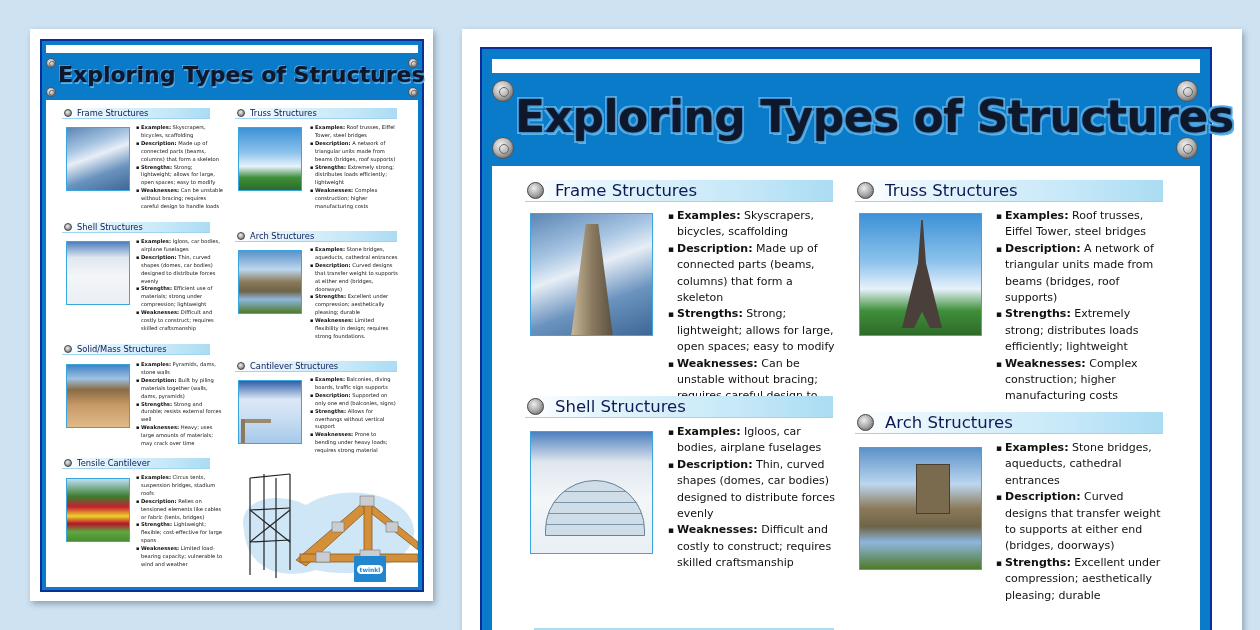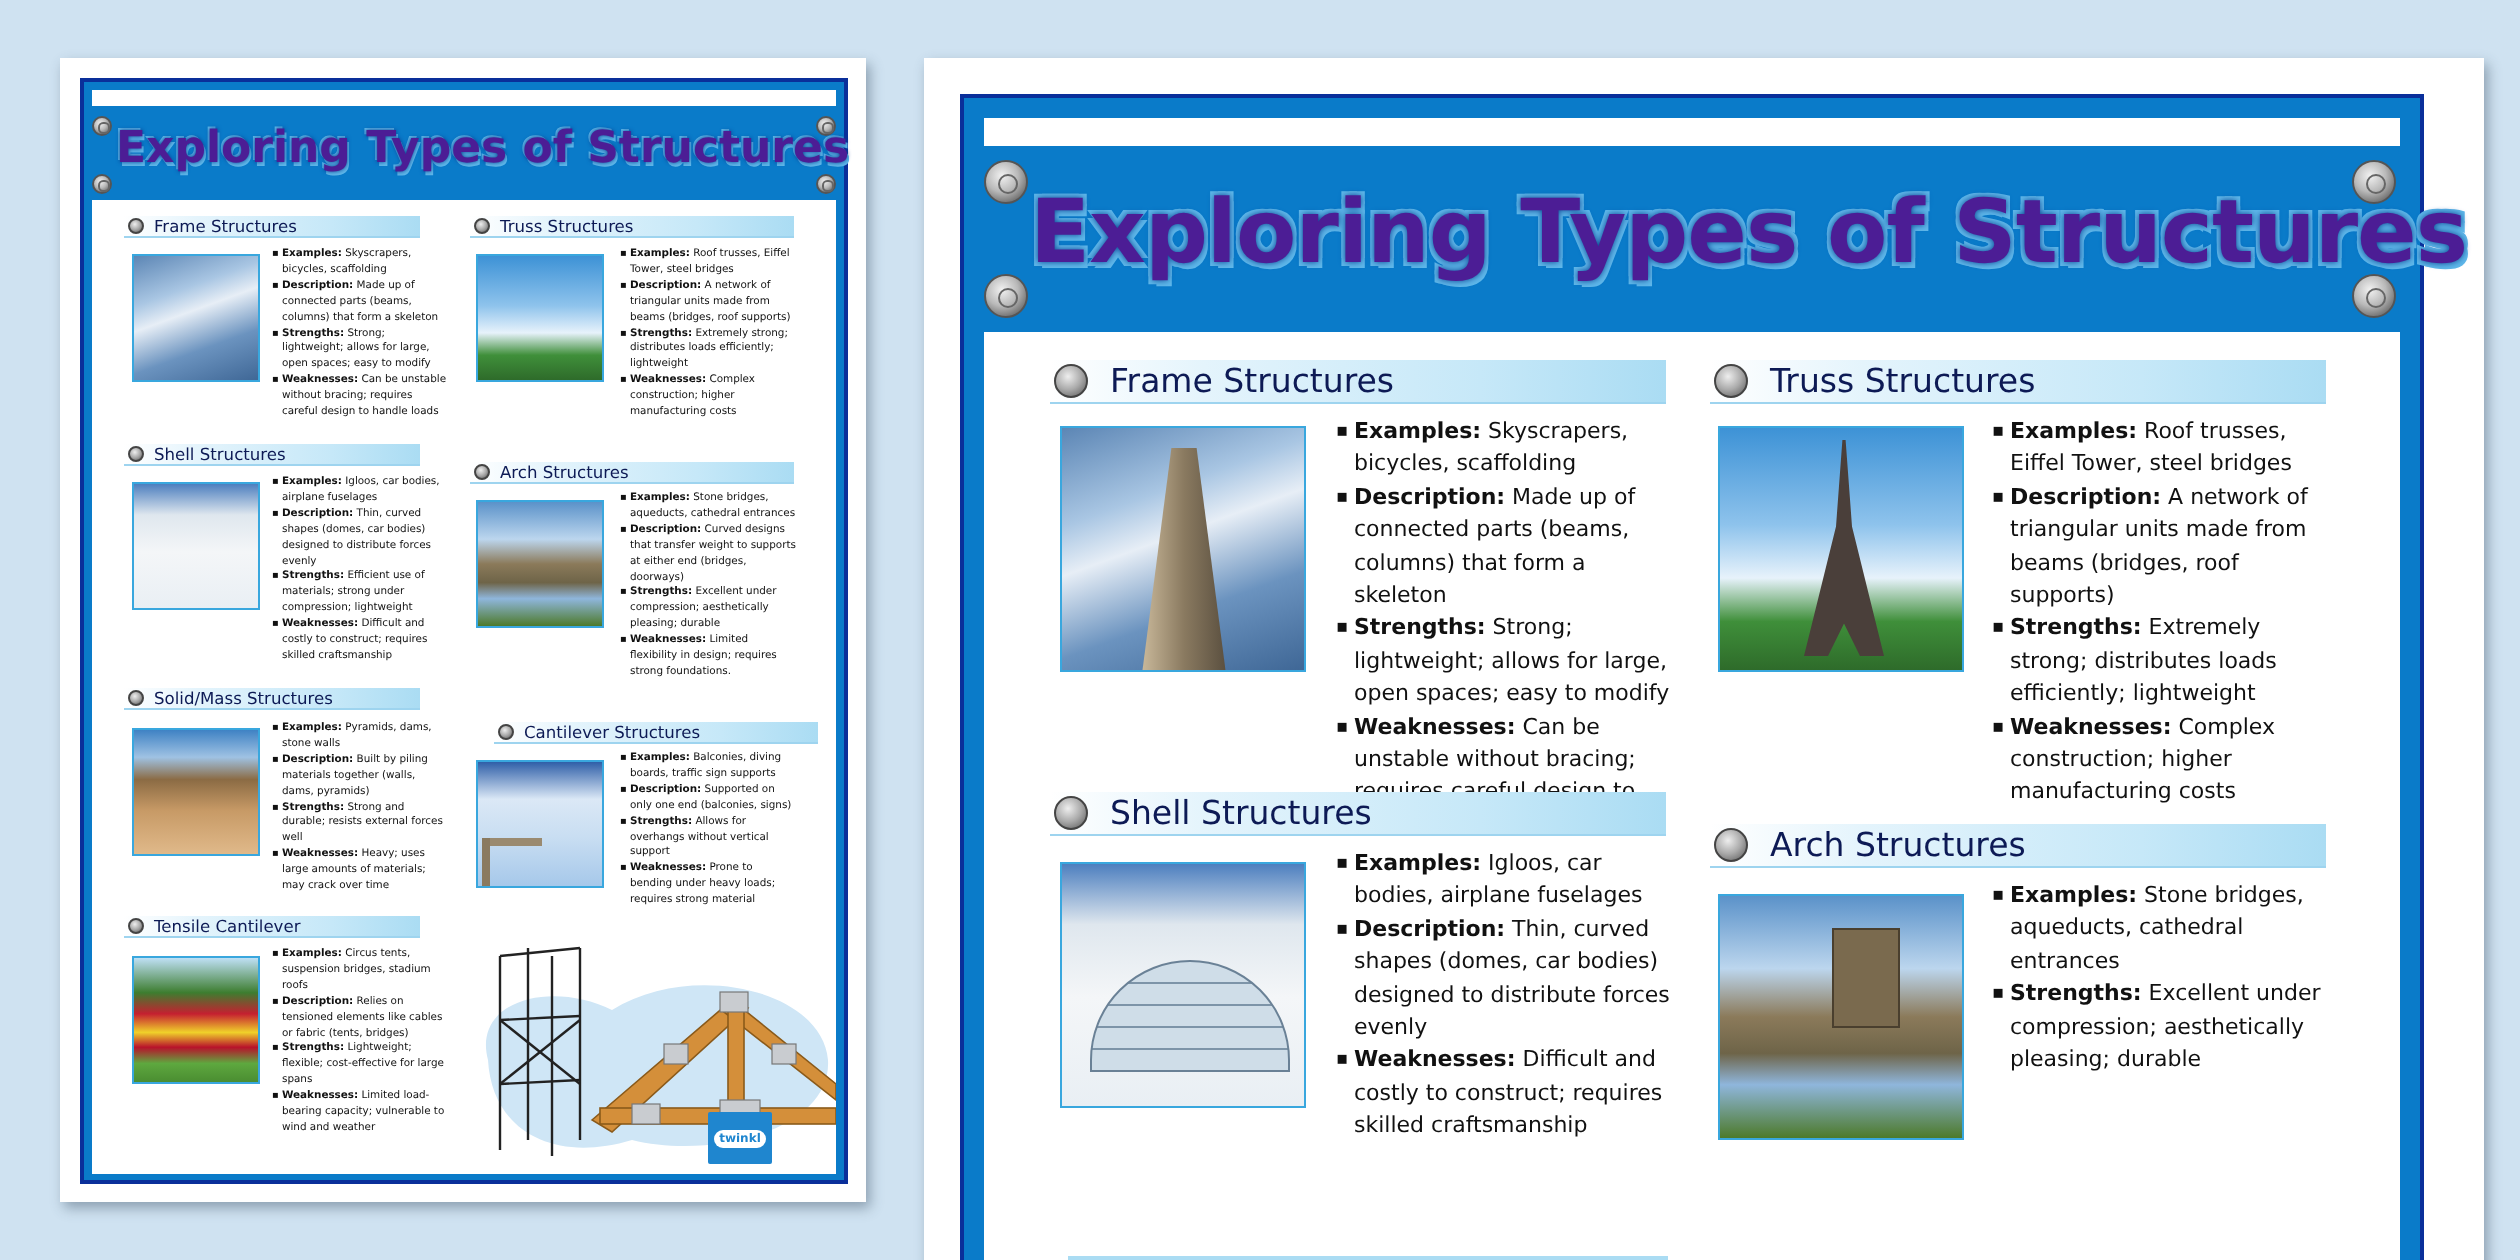--- a/index.html
+++ b/index.html
@@ -3,21 +3,21 @@
 <meta charset="utf-8">
 <style>
   * { box-sizing: border-box; margin: 0; padding: 0; }
   html, body { width: 1260px; height: 630px; overflow: hidden; }
   body { background: #cfe2f1; font-family: "DejaVu Sans", sans-serif; position: relative; }
 
   
   .sheet { position: absolute; background: #fff; box-shadow: 2px 3px 6px rgba(60,80,100,.45); }
   .frame { position: absolute; background: #0a7bc9; border: 2px solid #0a2f9a; }
   .topbar { position: absolute; background: #fff; }
-  .banner-title { position: absolute; text-align: right; color: #4c1d95; font-family: "DejaVu Sans", sans-serif; font-weight: bold; white-space: nowrap; }
+  .banner-title { position: absolute; text-align: right; color: #0f172a; font-family: "DejaVu Sans", sans-serif; font-weight: bold; white-space: nowrap; }
   .screw { position: absolute; border-radius: 50%; background: radial-gradient(circle at 40% 35%, #f2f2f2 0%, #b9b9b9 45%, #6d6d6d 80%, #3d3d3d 100%); border: 1px solid #555; }
   .screw::after { content: ""; position: absolute; left: 30%; top: 30%; width: 40%; height: 40%; border-radius: 50%; border: 1px solid #666; }
   .content { position: absolute; background: #fff; }
   .sec-head { position: absolute; background: linear-gradient(90deg, #ffffff 0%, #e4f4fc 25%, #c6e8f8 70%, #aadcf3 100%); border-bottom: 1px solid #9ed4ef; display: flex; align-items: center; }
   .sec-head .bolt { border-radius: 50%; background: radial-gradient(circle at 40% 35%, #eee 0%, #aaa 50%, #555 100%); border: 1px solid #444; flex: none; }
   .sec-head .ttl { color: #0d1a55; font-weight: normal; font-family: "DejaVu Sans", sans-serif; white-space: nowrap; }
   .pic { position: absolute; border: 1px solid #39a7de; overflow: hidden; }
   .bul { position: absolute; list-style: none; color: #111; font-family: "DejaVu Sans", sans-serif; }
   .bul li { position: relative; }
   .bul li::before { content: "▪"; position: absolute; }
@@ -131,21 +131,21 @@
     <span class="ttl">Arch Structures</span>
   </div>
   <div class="pic p-arch" style="left:238px;top:250px;"></div>
   <ul class="bul" style="left:310px;top:246px;">
     <li><b>Examples:</b><span> Stone bridges, aqueducts, cathedral entrances</span></li>
     <li><b>Description:</b><span> Curved designs that transfer weight to supports at either end (bridges, doorways)</span></li>
     <li><b>Strengths:</b><span> Excellent under compression; aesthetically pleasing; durable</span></li>
     <li><b>Weaknesses:</b><span> Limited flexibility in design; requires strong foundations.</span></li>
   </ul>
 
-  <div class="sec-head" style="left:247px;top:361px;width:162px;">
+  <div class="sec-head" style="left:235px;top:361px;width:162px;">
     <span class="bolt"></span>
     <span class="ttl">Cantilever Structures</span>
   </div>
   <div class="pic p-cant" style="left:238px;top:380px;">
     <div class="shape" style="left:2px;top:38px;width:30px;height:4px;background:#9a8a70;"></div>
     <div class="shape" style="left:2px;top:38px;width:4px;height:26px;background:#8a7a60;"></div>
   </div>
   <ul class="bul" style="left:310px;top:376px;">
     <li><b>Examples:</b><span> Balconies, diving boards, traffic sign supports</span></li>
     <li><b>Description:</b><span> Supported on only one end (balconies, signs)</span></li>
@@ -240,16 +240,17 @@
 
   <div class="sec-head" style="left:855px;top:412px;width:308px;">
     <span class="bolt"></span>
     <span class="ttl">Arch Structures</span>
   </div>
   <div class="pic p-arch" style="left:859px;top:447px;">
     <div class="shape" style="left:56px;top:16px;width:34px;height:50px;background:#7a6a4e;border:1px solid #4a3f2e;"></div>
   </div>
   <ul class="bul" style="left:996px;top:440px;">
     <li><b>Examples:</b><span> Stone bridges, aqueducts, cathedral entrances</span></li>
+    <li><b>Description:</b><span> Curved designs that transfer weight to supports at either end (bridges, doorways)</span></li>
     <li><b>Strengths:</b><span> Excellent under compression; aesthetically pleasing; durable</span></li>
 
   </ul>
 </div>
 
 </body></html>

